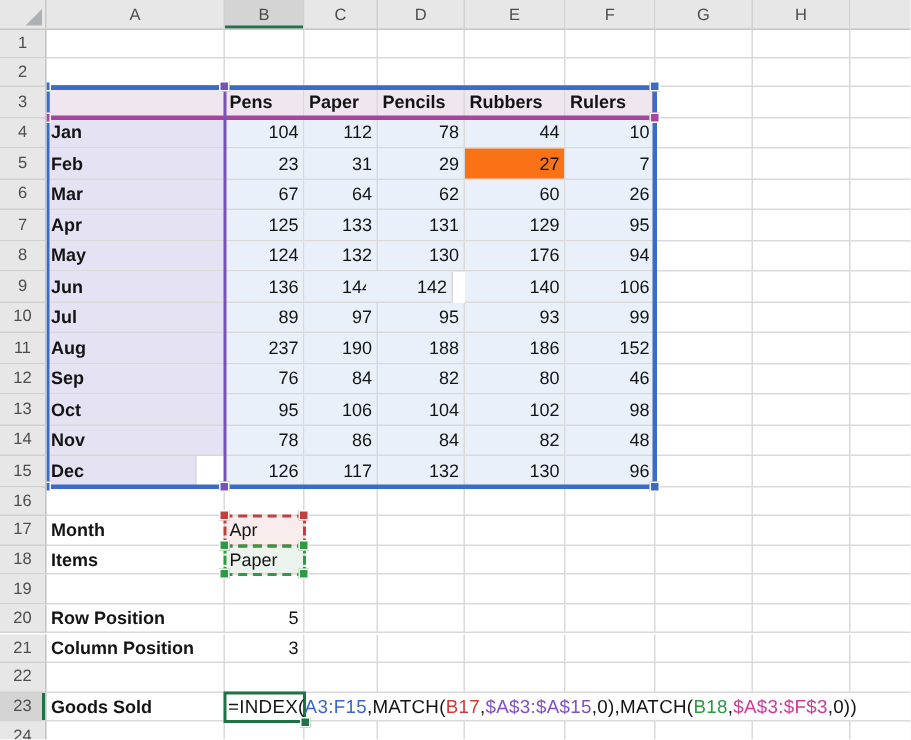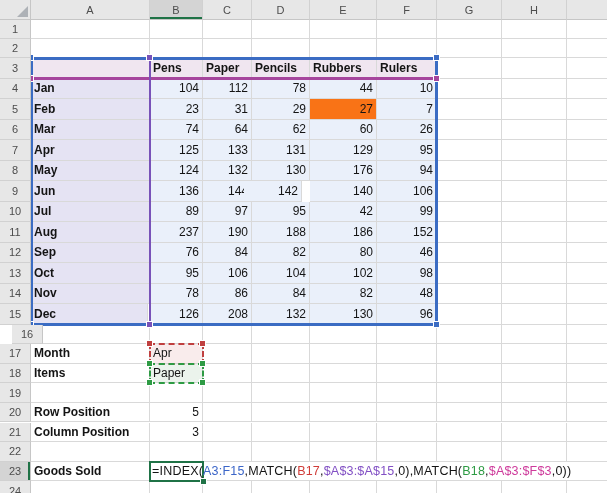--- a/index.html
+++ b/index.html
@@ -69,21 +69,21 @@
       <div class="rowhead" style="top: 119.5px; height: 20.5px;">6</div>
       <div class="rowhead" style="top: 140px; height: 20.5px;">7</div>
       <div class="rowhead" style="top: 160.5px; height: 20.5px;">8</div>
       <div class="rowhead" style="top: 181px; height: 20.5px;">9</div>
       <div class="rowhead" style="top: 201.5px; height: 20.5px;">10</div>
       <div class="rowhead" style="top: 222px; height: 20.5px;">11</div>
       <div class="rowhead" style="top: 242.5px; height: 20.5px;">12</div>
       <div class="rowhead" style="top: 263px; height: 20.5px;">13</div>
       <div class="rowhead" style="top: 283.5px; height: 20.5px;">14</div>
       <div class="rowhead" style="top: 304px; height: 20.5px;">15</div>
-      <div class="rowhead" style="top: 324.5px; height: 19.6px; margin-left: 12px;">16</div>
+      <div class="rowhead" style="top: 324.5px; height: 19.6px;">16</div>
       <div class="rowhead" style="top: 344.1px; height: 19.6px;">17</div>
       <div class="rowhead" style="top: 363.7px; height: 19.6px;">18</div>
       <div class="rowhead" style="top: 383.3px; height: 19.6px;">19</div>
       <div class="rowhead" style="top: 402.9px; height: 19.6px;">20</div>
       <div class="rowhead" style="top: 422.5px; height: 19.6px;">21</div>
       <div class="rowhead" style="top: 442.1px; height: 19.6px;">22</div>
       <div class="rowhead" style="top: 461.7px; height: 19.6px; background: rgb(212, 212, 212); box-shadow: rgb(31, 114, 70) -2px 0px 0px inset;">23</div>
       <div class="rowhead" style="top: 481.3px; height: 19.6px;">24</div>
     </div>
   <div id="cells">
@@ -126,21 +126,21 @@
       <div class="cell txt bold" style="left: 31px; top: 99px; width: 119px; height: 20.5px; background: rgb(229, 227, 243);">Feb</div>
       <div class="cell num" style="left: 150px; top: 99px; width: 53px; height: 20.5px; background: rgb(234, 240, 250);">23</div>
       <div class="cell num" style="left: 203px; top: 99px; width: 49px; height: 20.5px; background: rgb(234, 240, 250);">31</div>
       <div class="cell num" style="left: 252px; top: 99px; width: 58px; height: 20.5px; background: rgb(234, 240, 250);">29</div>
       <div class="cell num" style="left: 310px; top: 99px; width: 67px; height: 20.5px; background: #f97316;">27</div>
       <div class="cell num" style="left: 377px; top: 99px; width: 60px; height: 20.5px; background: rgb(234, 240, 250);">7</div>
       <div class="cell" style="left: 437px; top: 99px; width: 65px; height: 20.5px;"></div>
       <div class="cell" style="left: 502px; top: 99px; width: 65px; height: 20.5px;"></div>
       <div class="cell" style="left: 567px; top: 99px; width: 41px; height: 20.5px;"></div>
       <div class="cell txt bold" style="left: 31px; top: 119.5px; width: 119px; height: 20.5px; background: rgb(229, 227, 243);">Mar</div>
-      <div class="cell num" style="left: 150px; top: 119.5px; width: 53px; height: 20.5px; background: rgb(234, 240, 250);">74</div>
+      <div class="cell num" style="left: 150px; top: 119.5px; width: 53px; height: 20.5px; background: rgb(234, 240, 250);">67</div>
       <div class="cell num" style="left: 203px; top: 119.5px; width: 49px; height: 20.5px; background: rgb(234, 240, 250);">64</div>
       <div class="cell num" style="left: 252px; top: 119.5px; width: 58px; height: 20.5px; background: rgb(234, 240, 250);">62</div>
       <div class="cell num" style="left: 310px; top: 119.5px; width: 67px; height: 20.5px; background: rgb(234, 240, 250);">60</div>
       <div class="cell num" style="left: 377px; top: 119.5px; width: 60px; height: 20.5px; background: rgb(234, 240, 250);">26</div>
       <div class="cell" style="left: 437px; top: 119.5px; width: 65px; height: 20.5px;"></div>
       <div class="cell" style="left: 502px; top: 119.5px; width: 65px; height: 20.5px;"></div>
       <div class="cell" style="left: 567px; top: 119.5px; width: 41px; height: 20.5px;"></div>
       <div class="cell txt bold" style="left: 31px; top: 140px; width: 119px; height: 20.5px; background: rgb(229, 227, 243);">Apr</div>
       <div class="cell num" style="left: 150px; top: 140px; width: 53px; height: 20.5px; background: rgb(234, 240, 250);">125</div>
       <div class="cell num" style="left: 203px; top: 140px; width: 49px; height: 20.5px; background: rgb(234, 240, 250);">133</div>
@@ -165,21 +165,21 @@
       <div class="cell num" style="left: 244px; top: 181px; width: 58px; height: 20.5px; background: rgb(234, 240, 250);">142</div>
       <div class="cell num" style="left: 310px; top: 181px; width: 67px; height: 20.5px; background: rgb(234, 240, 250);">140</div>
       <div class="cell num" style="left: 377px; top: 181px; width: 60px; height: 20.5px; background: rgb(234, 240, 250);">106</div>
       <div class="cell" style="left: 437px; top: 181px; width: 65px; height: 20.5px;"></div>
       <div class="cell" style="left: 502px; top: 181px; width: 65px; height: 20.5px;"></div>
       <div class="cell" style="left: 567px; top: 181px; width: 41px; height: 20.5px;"></div>
       <div class="cell txt bold" style="left: 31px; top: 201.5px; width: 119px; height: 20.5px; background: rgb(229, 227, 243);">Jul</div>
       <div class="cell num" style="left: 150px; top: 201.5px; width: 53px; height: 20.5px; background: rgb(234, 240, 250);">89</div>
       <div class="cell num" style="left: 203px; top: 201.5px; width: 49px; height: 20.5px; background: rgb(234, 240, 250);">97</div>
       <div class="cell num" style="left: 252px; top: 201.5px; width: 58px; height: 20.5px; background: rgb(234, 240, 250);">95</div>
-      <div class="cell num" style="left: 310px; top: 201.5px; width: 67px; height: 20.5px; background: rgb(234, 240, 250);">42</div>
+      <div class="cell num" style="left: 310px; top: 201.5px; width: 67px; height: 20.5px; background: rgb(234, 240, 250);">93</div>
       <div class="cell num" style="left: 377px; top: 201.5px; width: 60px; height: 20.5px; background: rgb(234, 240, 250);">99</div>
       <div class="cell" style="left: 437px; top: 201.5px; width: 65px; height: 20.5px;"></div>
       <div class="cell" style="left: 502px; top: 201.5px; width: 65px; height: 20.5px;"></div>
       <div class="cell" style="left: 567px; top: 201.5px; width: 41px; height: 20.5px;"></div>
       <div class="cell txt bold" style="left: 31px; top: 222px; width: 119px; height: 20.5px; background: rgb(229, 227, 243);">Aug</div>
       <div class="cell num" style="left: 150px; top: 222px; width: 53px; height: 20.5px; background: rgb(234, 240, 250);">237</div>
       <div class="cell num" style="left: 203px; top: 222px; width: 49px; height: 20.5px; background: rgb(234, 240, 250);">190</div>
       <div class="cell num" style="left: 252px; top: 222px; width: 58px; height: 20.5px; background: rgb(234, 240, 250);">188</div>
       <div class="cell num" style="left: 310px; top: 222px; width: 67px; height: 20.5px; background: rgb(234, 240, 250);">186</div>
       <div class="cell num" style="left: 377px; top: 222px; width: 60px; height: 20.5px; background: rgb(234, 240, 250);">152</div>
@@ -206,23 +206,23 @@
       <div class="cell" style="left: 567px; top: 263px; width: 41px; height: 20.5px;"></div>
       <div class="cell txt bold" style="left: 31px; top: 283.5px; width: 119px; height: 20.5px; background: rgb(229, 227, 243);">Nov</div>
       <div class="cell num" style="left: 150px; top: 283.5px; width: 53px; height: 20.5px; background: rgb(234, 240, 250);">78</div>
       <div class="cell num" style="left: 203px; top: 283.5px; width: 49px; height: 20.5px; background: rgb(234, 240, 250);">86</div>
       <div class="cell num" style="left: 252px; top: 283.5px; width: 58px; height: 20.5px; background: rgb(234, 240, 250);">84</div>
       <div class="cell num" style="left: 310px; top: 283.5px; width: 67px; height: 20.5px; background: rgb(234, 240, 250);">82</div>
       <div class="cell num" style="left: 377px; top: 283.5px; width: 60px; height: 20.5px; background: rgb(234, 240, 250);">48</div>
       <div class="cell" style="left: 437px; top: 283.5px; width: 65px; height: 20.5px;"></div>
       <div class="cell" style="left: 502px; top: 283.5px; width: 65px; height: 20.5px;"></div>
       <div class="cell" style="left: 567px; top: 283.5px; width: 41px; height: 20.5px;"></div>
-      <div class="cell txt bold" style="left: 31px; top: 304px; width: 117px; height: 20.5px; background: rgb(229, 227, 243);">Dec</div>
+      <div class="cell txt bold" style="left: 31px; top: 304px; width: 100px; height: 20.5px; background: rgb(229, 227, 243);">Dec</div>
       <div class="cell num" style="left: 150px; top: 304px; width: 53px; height: 20.5px; background: rgb(234, 240, 250);">126</div>
-      <div class="cell num" style="left: 203px; top: 304px; width: 49px; height: 20.5px; background: rgb(234, 240, 250);">208</div>
+      <div class="cell num" style="left: 203px; top: 304px; width: 49px; height: 20.5px; background: rgb(234, 240, 250);">117</div>
       <div class="cell num" style="left: 252px; top: 304px; width: 58px; height: 20.5px; background: rgb(234, 240, 250);">132</div>
       <div class="cell num" style="left: 310px; top: 304px; width: 67px; height: 20.5px; background: rgb(234, 240, 250);">130</div>
       <div class="cell num" style="left: 377px; top: 304px; width: 60px; height: 20.5px; background: rgb(234, 240, 250);">96</div>
       <div class="cell" style="left: 437px; top: 304px; width: 65px; height: 20.5px;"></div>
       <div class="cell" style="left: 502px; top: 304px; width: 65px; height: 20.5px;"></div>
       <div class="cell" style="left: 567px; top: 304px; width: 41px; height: 20.5px;"></div>
       <div class="cell" style="left: 31px; top: 324.5px; width: 119px; height: 19.6px;"></div>
       <div class="cell" style="left: 150px; top: 324.5px; width: 53px; height: 19.6px;"></div>
       <div class="cell" style="left: 203px; top: 324.5px; width: 49px; height: 19.6px;"></div>
       <div class="cell" style="left: 252px; top: 324.5px; width: 58px; height: 19.6px;"></div>

